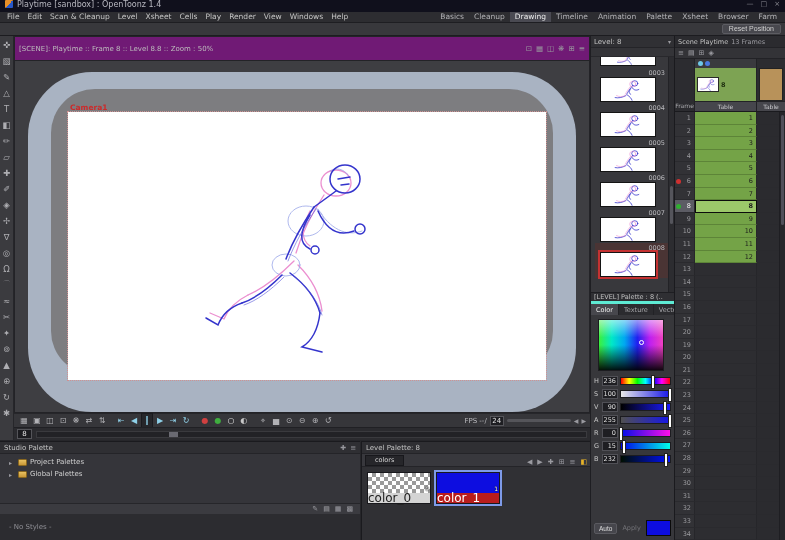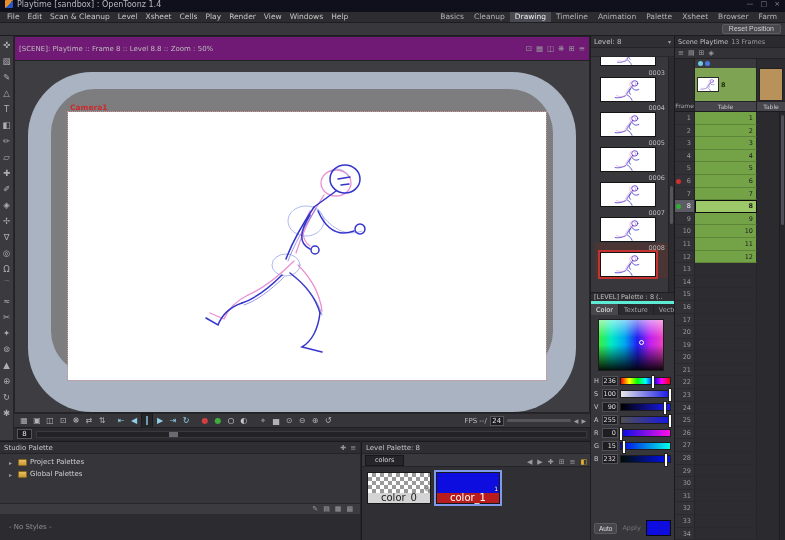--- a/index.html
+++ b/index.html
@@ -140,21 +140,21 @@
 #sp-empty{height:26px;background:#2c2c30;display:flex;align-items:center;padding-left:9px;font-size:7px;color:#8e8e94;flex:none}
 
 
 #levelpal{left:361px;top:441px;width:229px;height:99px;background:#35353a;border-top:1px solid #1a1a1e;border-left:1px solid #1a1a1e;display:flex;flex-direction:column}
 #lp-toolbar{height:13px;background:#38383d;border-bottom:1px solid #242428;display:flex;align-items:flex-end;gap:2px;padding:0 3px;flex:none}
 #lp-tab{font-size:6.5px;background:#26262a;border:1px solid #18181c;color:#d2d2d2;padding:0 9px;height:11px;line-height:9px}
 #lp-toolbar-icons{margin-left:auto;display:flex;gap:5px;font-size:7px;color:#9a9aa0}
 #lp-swatches{flex:1;background:#303034;display:flex;align-items:flex-start;gap:5px;padding:5px}
 .swatch{width:64px;height:32px;border:1px solid #18181c;position:relative;display:flex;flex-direction:column}
 .swatch-color{flex:1}
-.swatch-name{height:10px;background:#d4d4d4;color:#222;font-size:10px;text-align:center;line-height:10px}
+.swatch-name{height:10px;background:#d4d4d4;color:#222;font-size:12px;line-height:10px}
 .swatch.selected{outline:2px solid #7e9ae8}
 .swatch.selected .swatch-name{background:#b91c1c;color:#fff}
 .swatch-index{position:absolute;right:1px;bottom:11px;font-size:6px;color:#fff;text-shadow:0 0 1px #000,0 0 1px #000}
 .checker{background-color:#fff;background-image:linear-gradient(45deg,#9a9a9a 25%,transparent 25%,transparent 75%,#9a9a9a 75%),linear-gradient(45deg,#9a9a9a 25%,transparent 25%,transparent 75%,#9a9a9a 75%);background-position:0 0,4px 4px;background-size:8px 8px}
 </style>
 </head>
 <body>
 
 <div id="app">
 

